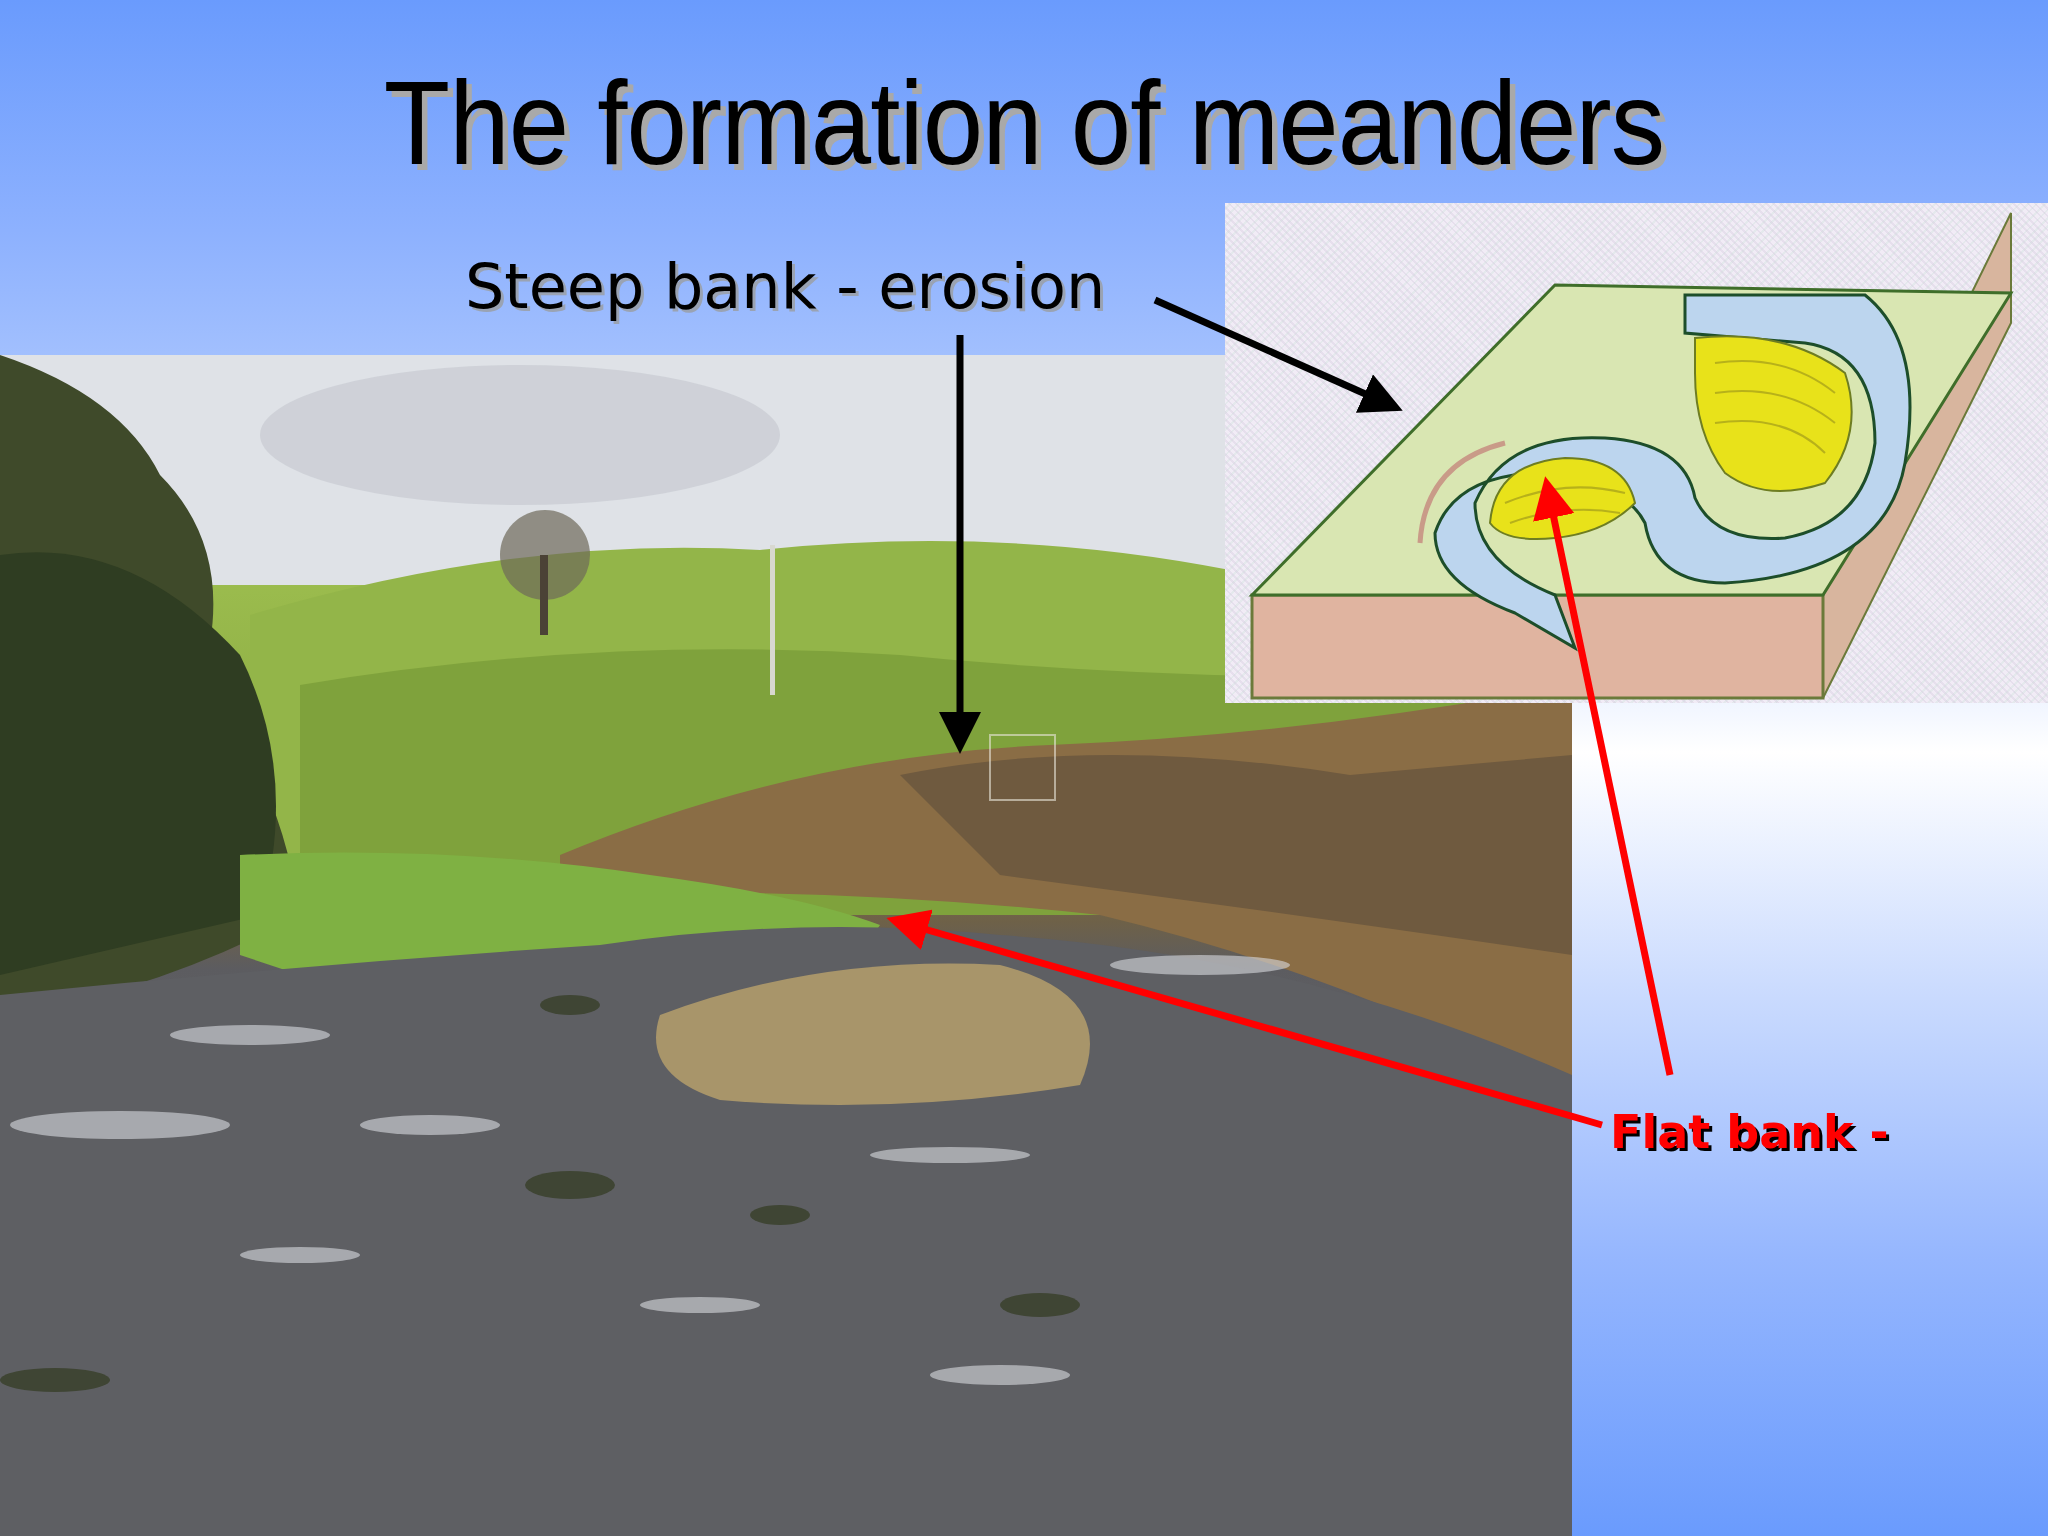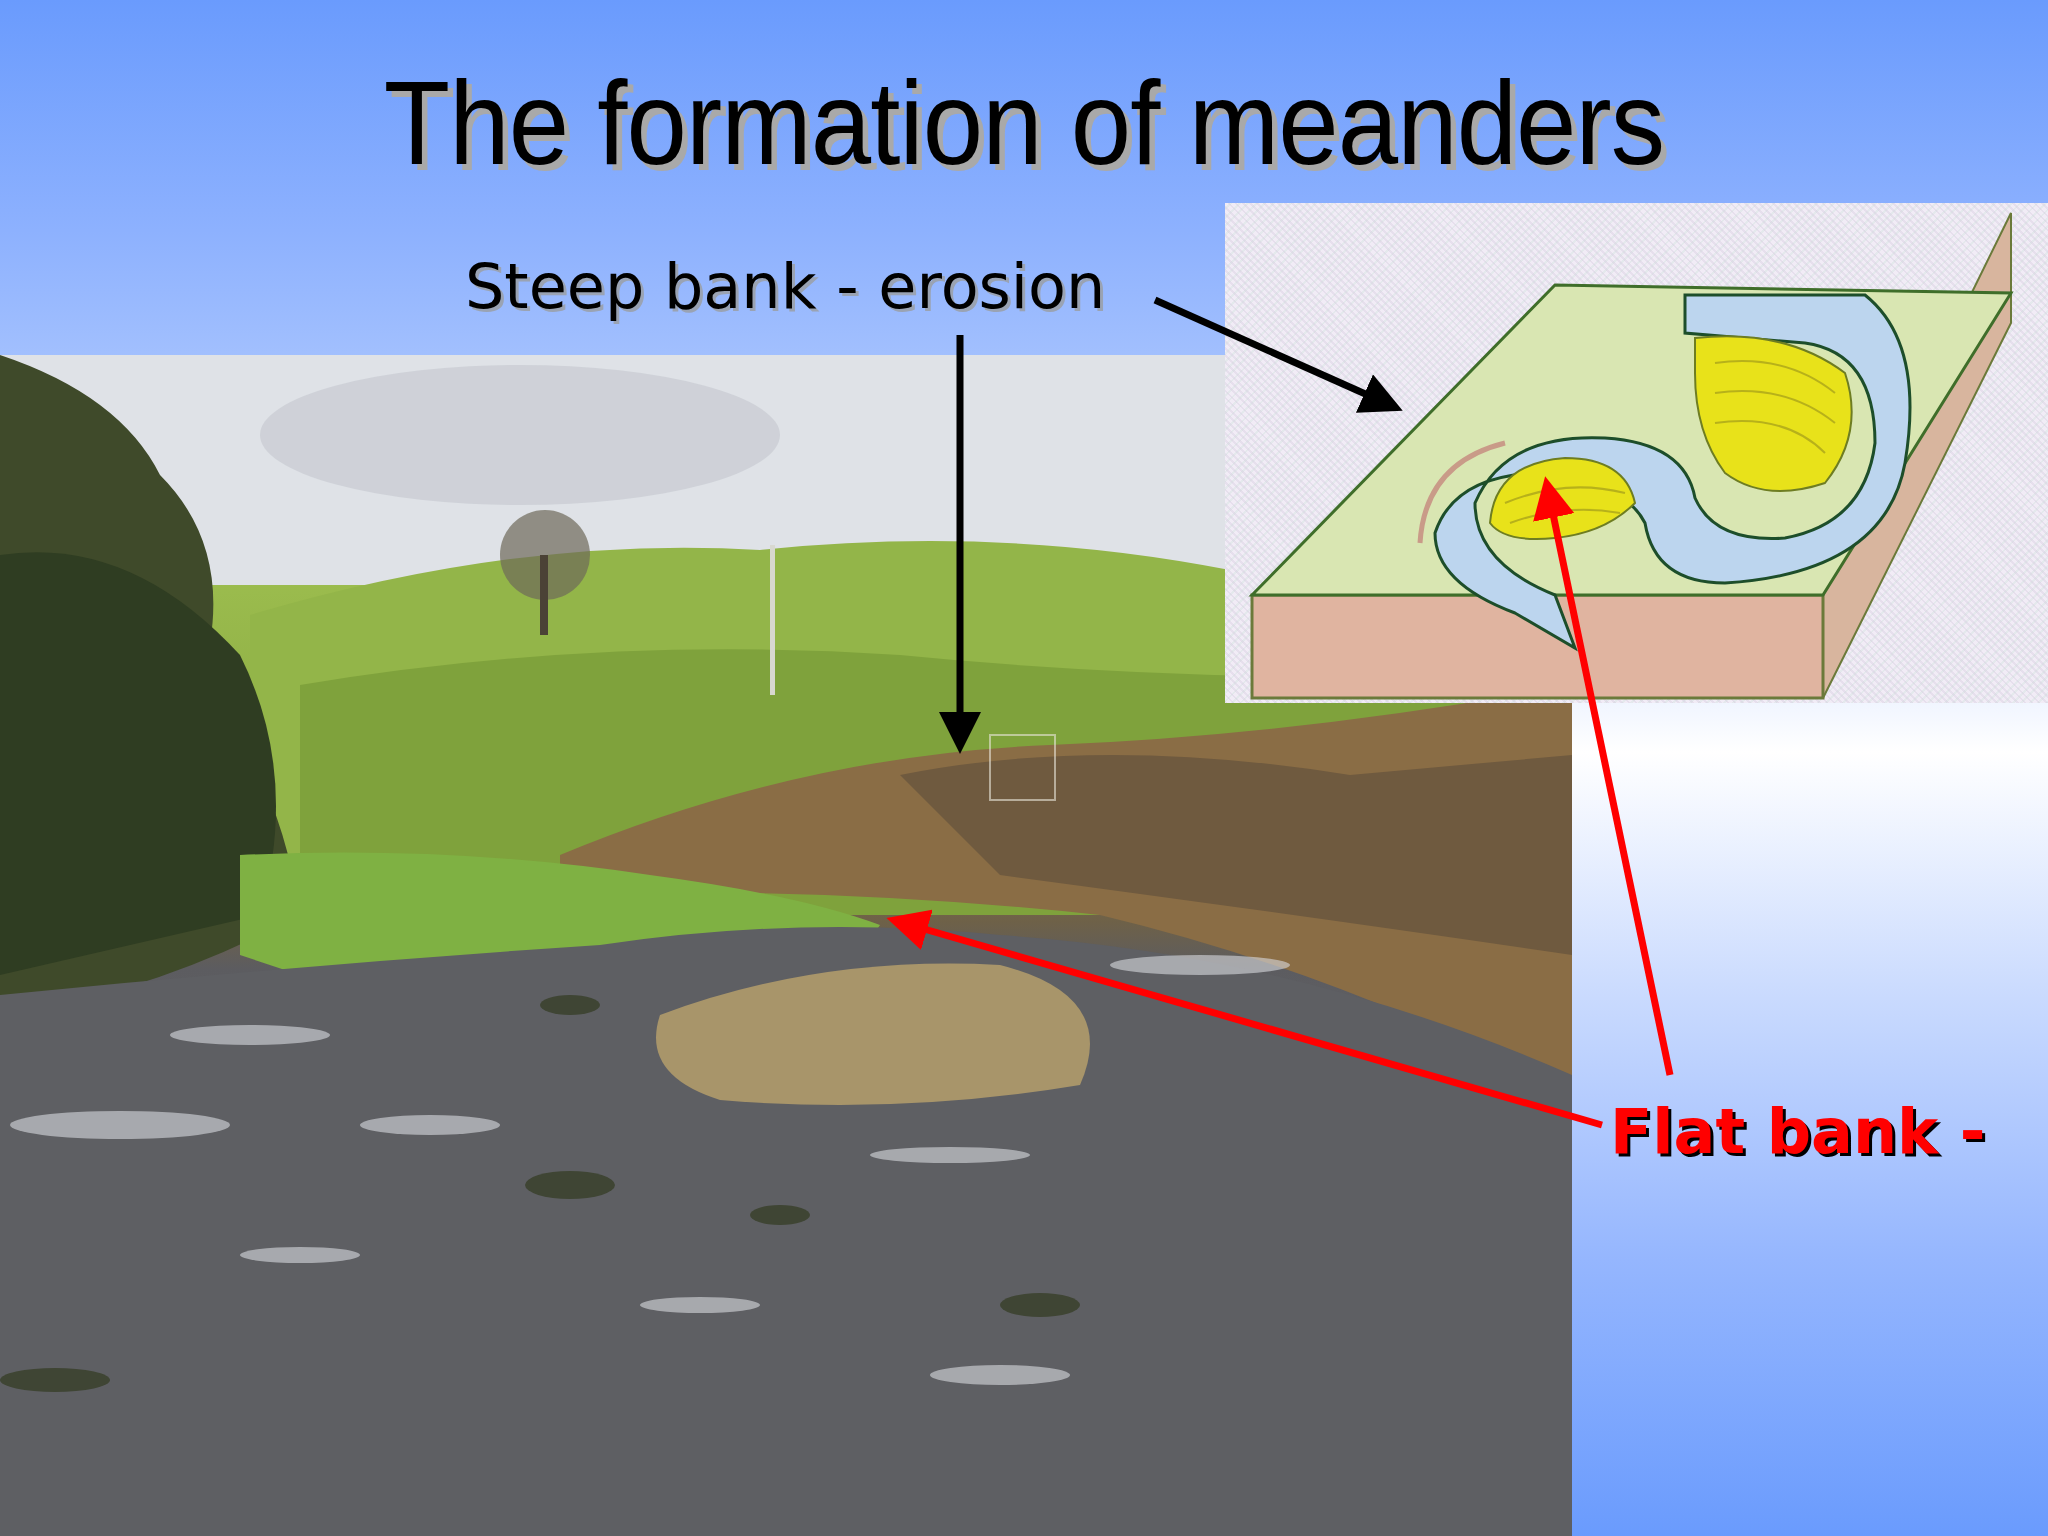--- a/index.html
+++ b/index.html
@@ -26,21 +26,21 @@
                         repeating-linear-gradient(-45deg, rgba(200,225,215,.3) 0 2px, transparent 2px 6px);
     }
     .label {
       position: absolute; font-family: "DejaVu Sans", sans-serif; font-weight: normal; text-align: right;
     }
     .label-steep {
       left: 465px; top: 250px; font-size: 62px; color: #000;
       text-shadow: 3px 3px 0 #9aa3b3;
     }
     .label-flat {
-      left: 1610px; top: 1090px; font-size: 62px; color: #ff0000; line-height: 84px;
+      left: 1610px; top: 1090px; font-size: 46px; color: #ff0000; line-height: 84px;
       font-weight: bold; text-shadow: 3px 3px 0 #000;
     }
     .arrows { position: absolute; left: 0; top: 0; pointer-events: none; }
   </style>
 </head>
 <body>
 
 <div class="title">The formation of meanders</div>
 
 <div class="photo">

